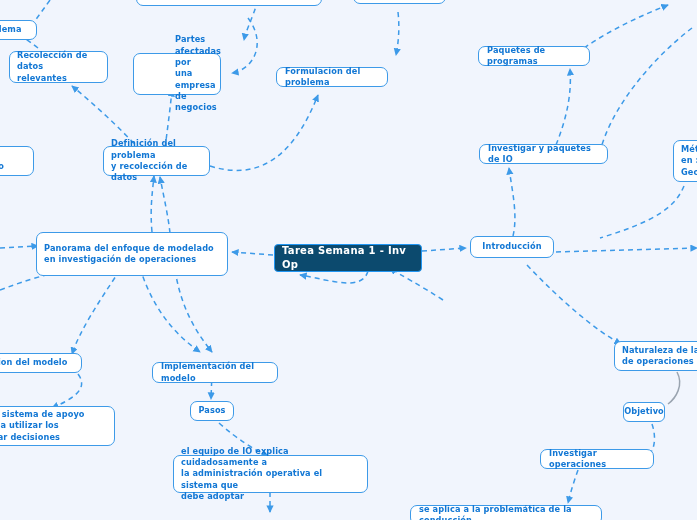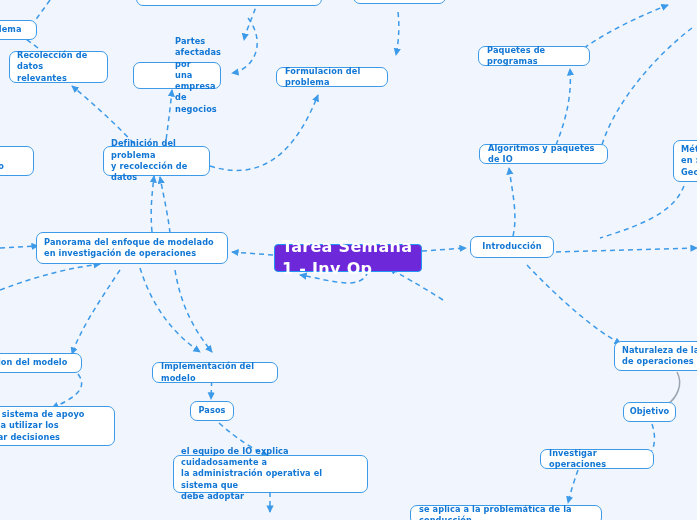--- a/index.html
+++ b/index.html
@@ -33,24 +33,24 @@
     font-weight: bold;
     font-size: 8.2px;
     line-height: 1.38;
     letter-spacing: 0.1px;
     padding: 5px 7px;
     display: flex;
     align-items: center;
     white-space: pre-line;
   }
   .node.center {
-    background: #6d28d9;
+    background: #0c4a6e;
     border-color: #2196f3;
     color: #ffffff;
-    font-size: 16px;
+    font-size: 10px;
     letter-spacing: 0.3px;
     border-radius: 4px;
     justify-content: center;
   }
   .node.tight { padding: 4px 8px; }
 </style>
 </head>
 <body>
 
 <div id="canvas">
@@ -126,61 +126,61 @@
 
   <div class="node tight" style="left:136px; top:-16px; width:186px; height:22px; align-items:flex-end;">gobierno</div>
 
   <div class="node tight" style="left:353px; top:-18px; width:93px; height:22px;"></div>
 
   <div class="node tight" style="left:-32px; top:20px; width:69px; height:20px;">problema</div>
 
   <div class="node" style="left:9px; top:51px; width:99px; height:32px;">Recolección de datos
 relevantes</div>
 
-  <div class="node" style="left:133px; top:62px; width:88px; height:27px;padding-left:41px;">Partes afectadas por
+  <div class="node" style="left:133px; top:53px; width:88px; height:42px;padding-left:41px;">Partes afectadas por
 una empresa de
 negocios</div>
 
   <div class="node tight" style="left:276px; top:67px; width:112px; height:20px; justify-content:center;">Formulacion del problema</div>
 
   <div class="node tight" style="left:478px; top:46px; width:112px; height:20px; justify-content:center;">Paquetes de programas</div>
 
   <div class="node" style="left:-36px; top:146px; width:70px; height:30px;">del
 mático</div>
 
   <div class="node" style="left:103px; top:146px; width:107px; height:30px;border-radius:7px;">Definición del problema
 y recolección de datos</div>
 
-  <div class="node tight" style="left:479px; top:144px; width:129px; height:20px; justify-content:center;">Algoritmos y paquetes de IO</div>
+  <div class="node tight" style="left:479px; top:144px; width:129px; height:20px; justify-content:center;">Investigar y paquetes de IO</div>
 
   <div class="node" style="left:673px; top:140px; width:70px; height:42px;">Mét
 en :
 Geo</div>
 
-  <div class="node" style="left:36px; top:232px; width:192px; height:32px;">Panorama del enfoque de modelado
+  <div class="node" style="left:36px; top:232px; width:192px; height:44px;">Panorama del enfoque de modelado
 en investigación de operaciones</div>
 
   <div class="node center" style="left:274px; top:244px; width:148px; height:28px;">Tarea Semana 1 - Inv Op</div>
 
   <div class="node tight" style="left:470px; top:236px; width:84px; height:22px; justify-content:center;">Introducción</div>
 
   <div class="node tight" style="left:-35px; top:353px; width:117px; height:20px; justify-content:center;">icacion del modelo</div>
 
   <div class="node tight" style="left:152px; top:362px; width:126px; height:21px; justify-content:center;">Implementación del modelo</div>
 
   <div class="node" style="left:614px; top:341px; width:110px; height:30px;">Naturaleza de la In
 de operaciones</div>
 
   <div class="node" style="left:-53px; top:406px; width:168px; height:40px;">l modelo: sistema de apoyo
 es-ayuda a utilizar los
 para tomar decisiones</div>
 
   <div class="node tight" style="left:190px; top:401px; width:44px; height:20px; justify-content:center;">Pasos</div>
 
-  <div class="node tight" style="left:623px; top:402px; width:53px; height:20px; justify-content:center;">Objetivo</div>
+  <div class="node tight" style="left:623px; top:402px; width:42px; height:20px; justify-content:center;border-radius:6px;">Objetivo</div>
 
   <div class="node tight" style="left:540px; top:449px; width:114px; height:20px; justify-content:center;">Investigar operaciones</div>
 
   <div class="node" style="left:173px; top:455px; width:195px; height:38px;">el equipo de IO explica cuidadosamente  a
 la administración operativa el sistema que
 debe adoptar</div>
 
   <div class="node tight" style="left:410px; top:505px; width:192px; height:20px; justify-content:center;">se aplica a la problemática de la conducción</div>
 
 </div>

